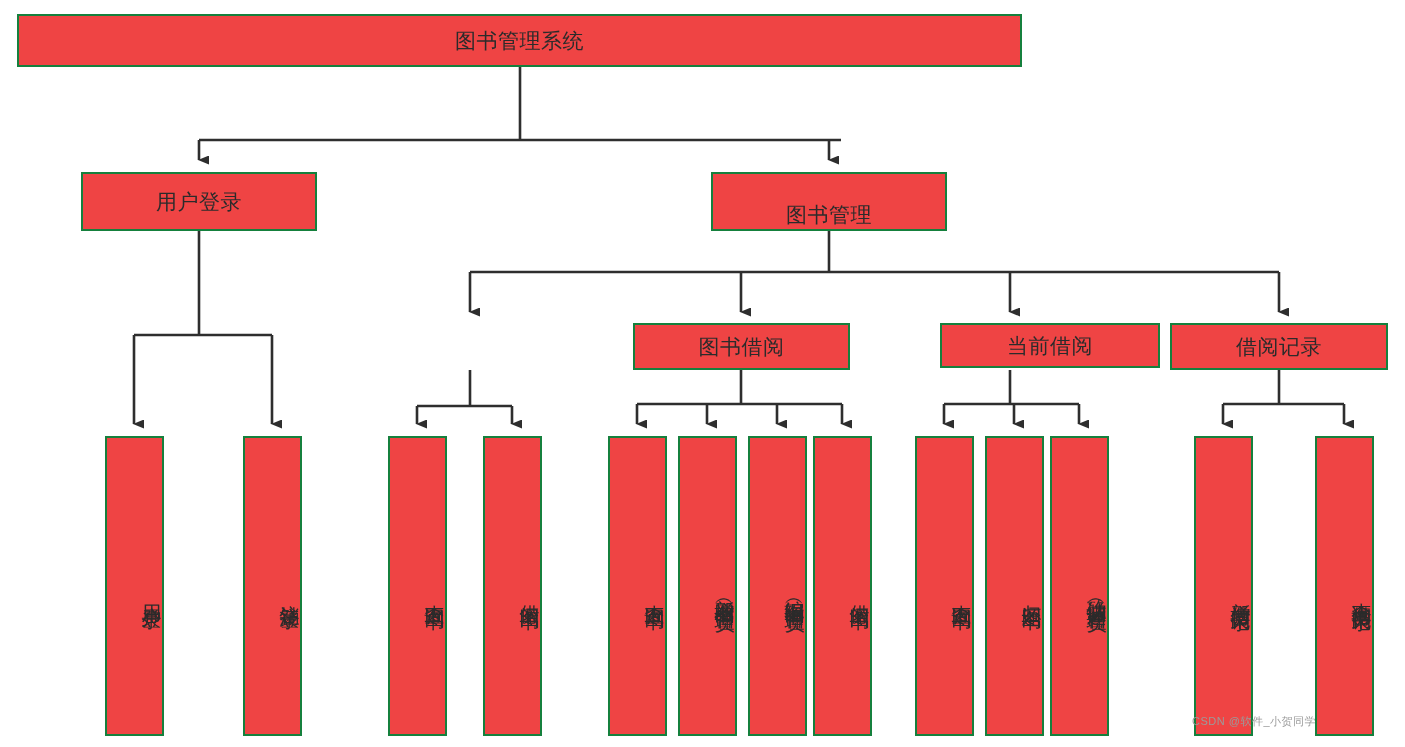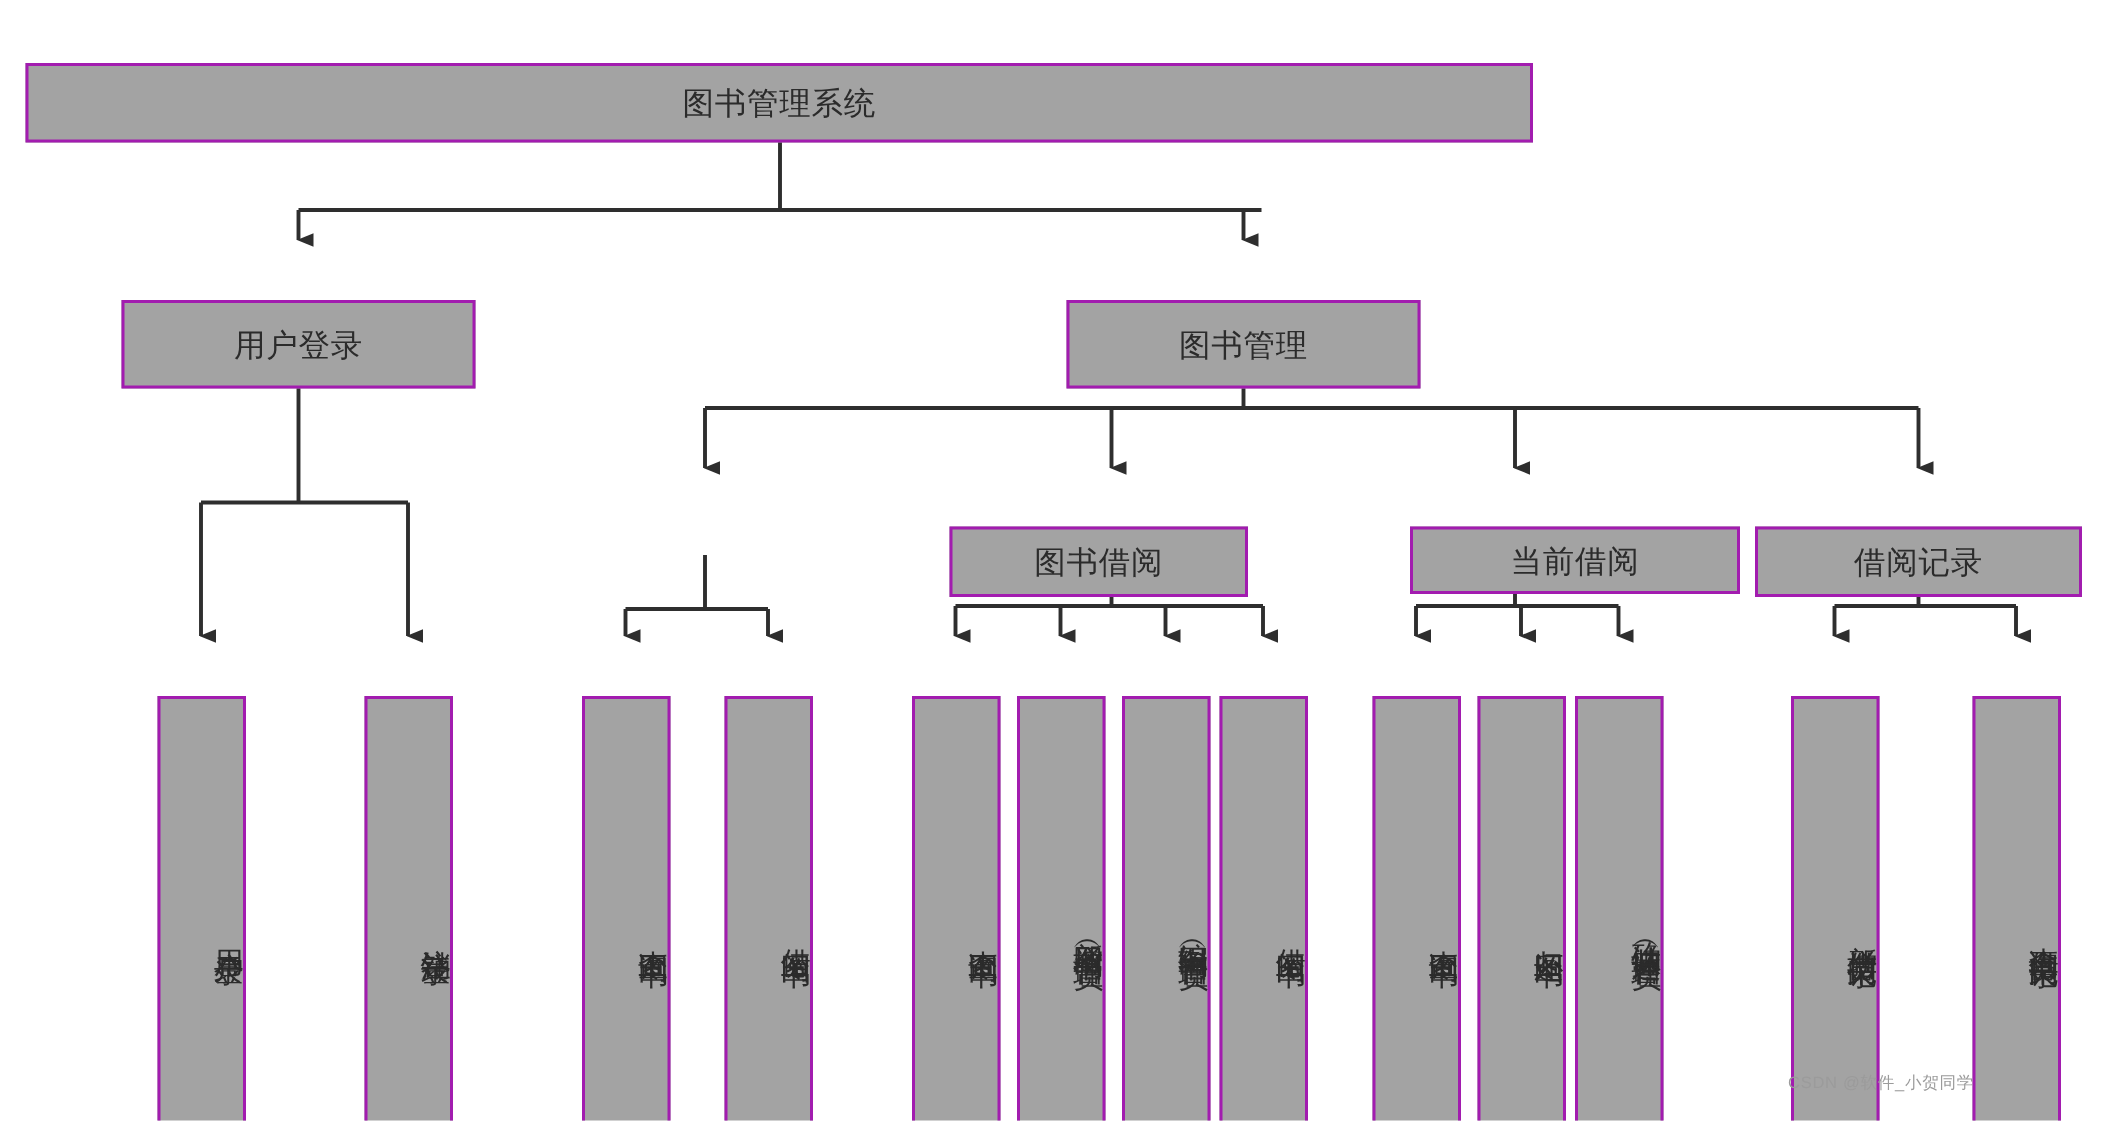--- a/index.html
+++ b/index.html
@@ -24,27 +24,26 @@
     position: absolute;
     left: 0;
     top: 0;
     width: 1405px;
     height: 747px;
     pointer-events: none;
   }
   .node {
     position: absolute;
     box-sizing: border-box;
-    border: 2px solid #a21caf;
-    background: #a3a3a3;
+    border: 2px solid #15803d;
+    background: #ef4444;
     display: flex;
     align-items: center;
     justify-content: center;
     color: #2b2b2b;
-    margin-top: 28px;
   }
   .node.horiz {
     font-size: 21px;
     letter-spacing: 0.5px;
     white-space: nowrap;
   }
   .node.vert {
     writing-mode: vertical-rl;
     text-orientation: upright;
     font-size: 20px;
@@ -123,25 +122,25 @@
     </g>
   </svg>
 
   <div class="node horiz" style="left:17px; top:14px; width:1005px; height:53px;">
     <span>图书管理系统</span>
   </div>
 
   <div class="node horiz" style="left:81px; top:172px; width:236px; height:59px;">
     <span>用户登录</span>
   </div>
-  <div class="node horiz" style="left:711px; top:172px; width:236px; height:59px;">
+  <div class="node horiz" style="left:711px; top:172px; width:236px; height:59px;align-items:flex-end;">
     <span>图书管理</span>
   </div>
 
-  <div class="node horiz" style="left:633px; top:323px; width:199px; height:47px;">
+  <div class="node horiz" style="left:633px; top:323px; width:217px; height:47px;">
     <span>图书借阅</span>
   </div>
   <div class="node horiz" style="left:940px; top:323px; width:220px; height:45px;">
     <span>当前借阅</span>
   </div>
   <div class="node horiz" style="left:1170px; top:323px; width:218px; height:47px;text-align:right;">
     <span>借阅记录</span>
   </div>
 
   <div class="node vert" style="left:105px; top:436px; width:59px; height:300px;">

